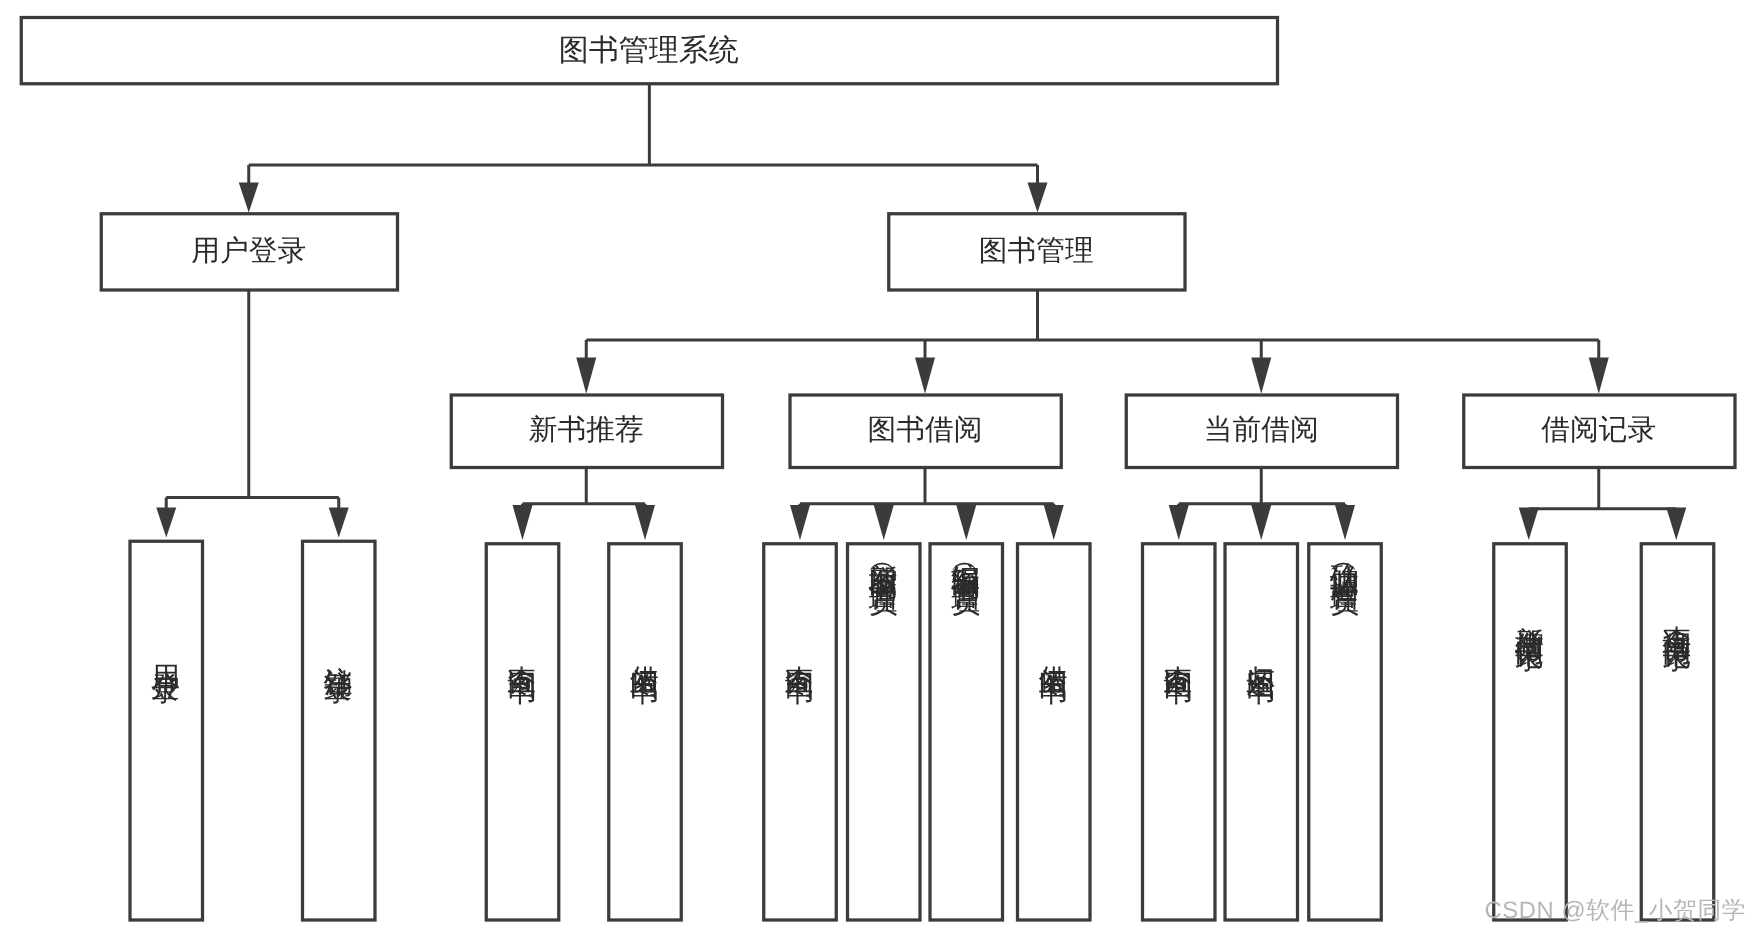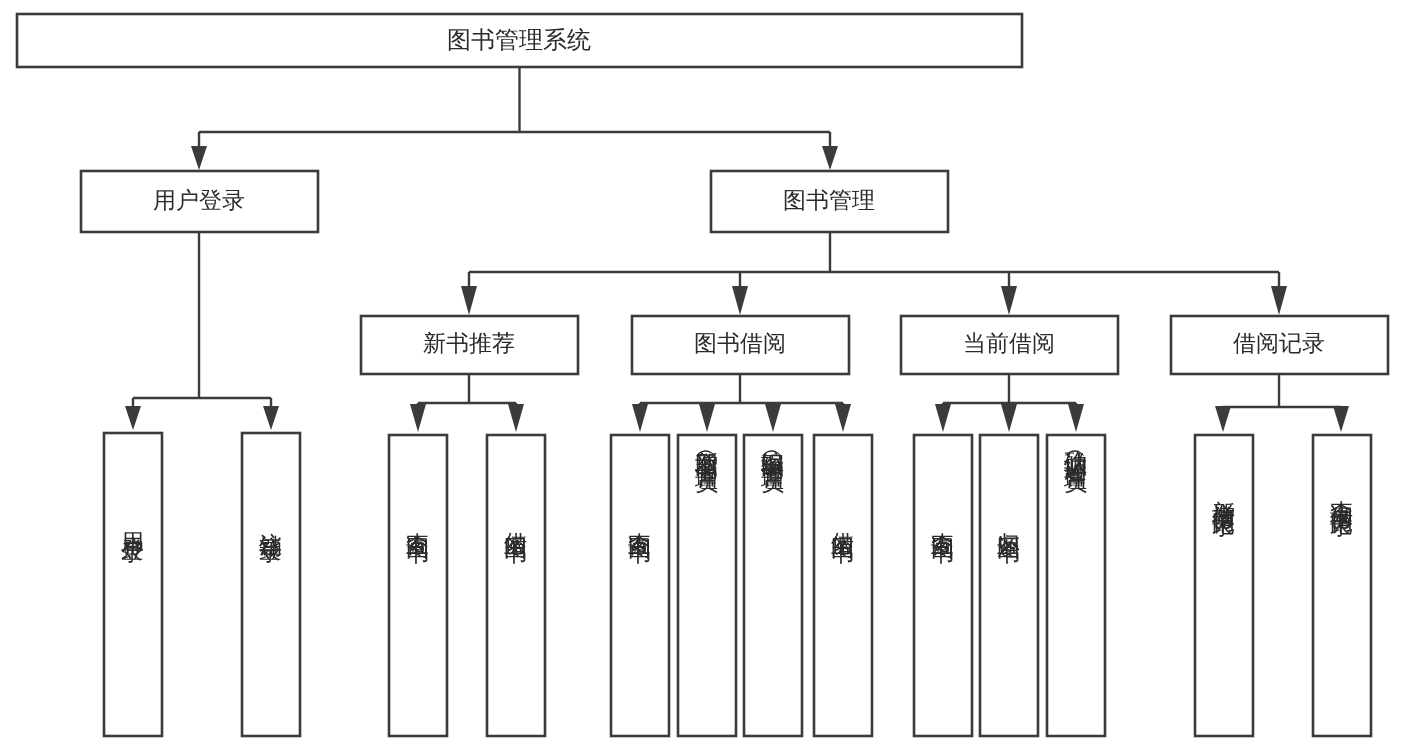--- a/index.html
+++ b/index.html
@@ -237,14 +237,15 @@
       <rect class="node-box" x="1195" y="435" width="58" height="301"></rect>
       <text class="node-label-v" x="1224" y="491">新增借阅记录</text>
     </g>
     <g>
       <rect class="node-box" x="1313" y="435" width="58" height="301"></rect>
       <text class="node-label-v" x="1342" y="491">查询借阅记录</text>
     </g>
 
   </svg>
 
+  <div class="watermark-text">CSDN @软件_小贺同学</div>
 
 </div>
 
 </body></html>

